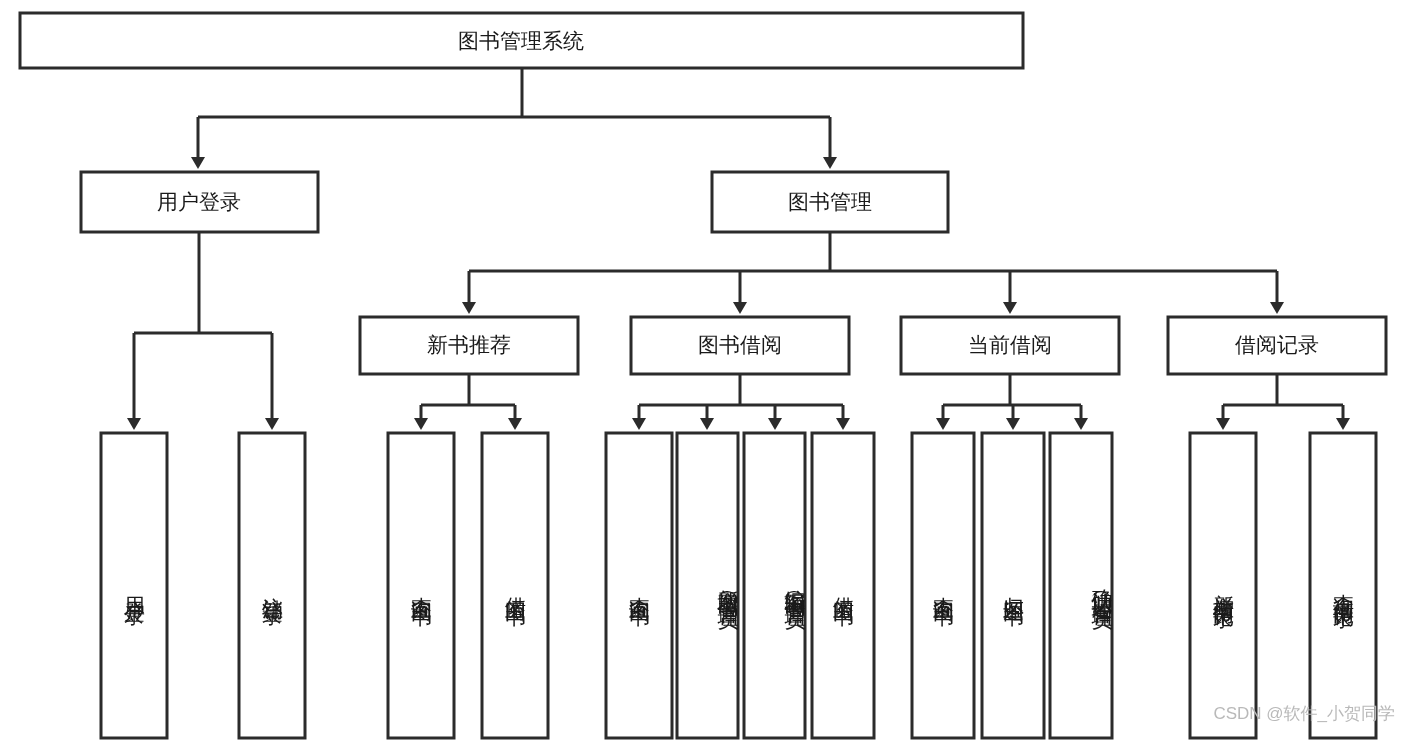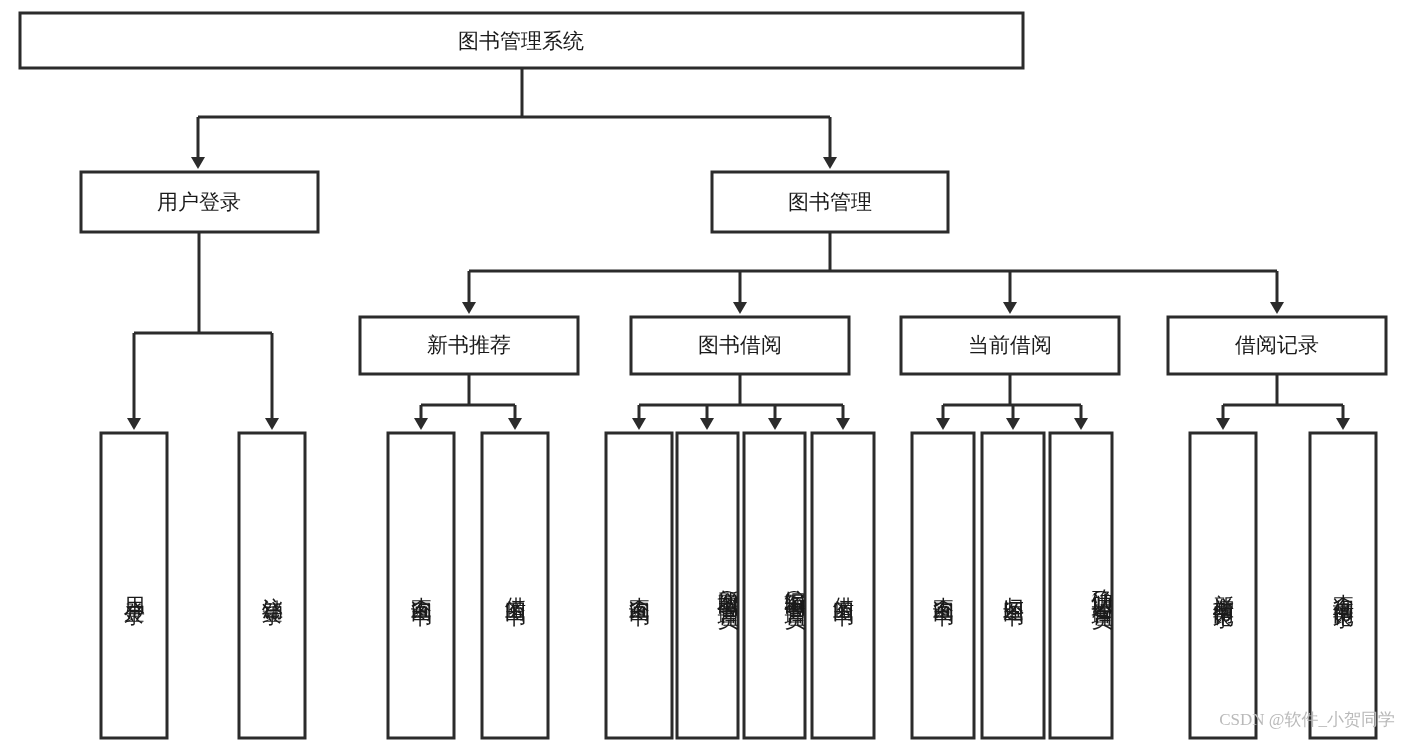--- a/index.html
+++ b/index.html
@@ -59,22 +59,22 @@
     font-size: 21px;
     color: #1a1a1a;
     letter-spacing: 3px;
     line-height: 1;
     white-space: nowrap;
     pointer-events: none;
   }
   .watermark {
     position: absolute;
     right: 10px;
-    bottom: 16px;
-    font-family: Liberation Serif, serif;
+    bottom: 22px;
+    font-family: Liberation Sans, sans-serif;
     font-size: 17px;
     color: #b9b9b9;
     white-space: nowrap;
   }
 </style>
 </head>
 <body>
 
 <div id="diagram-root">
 

